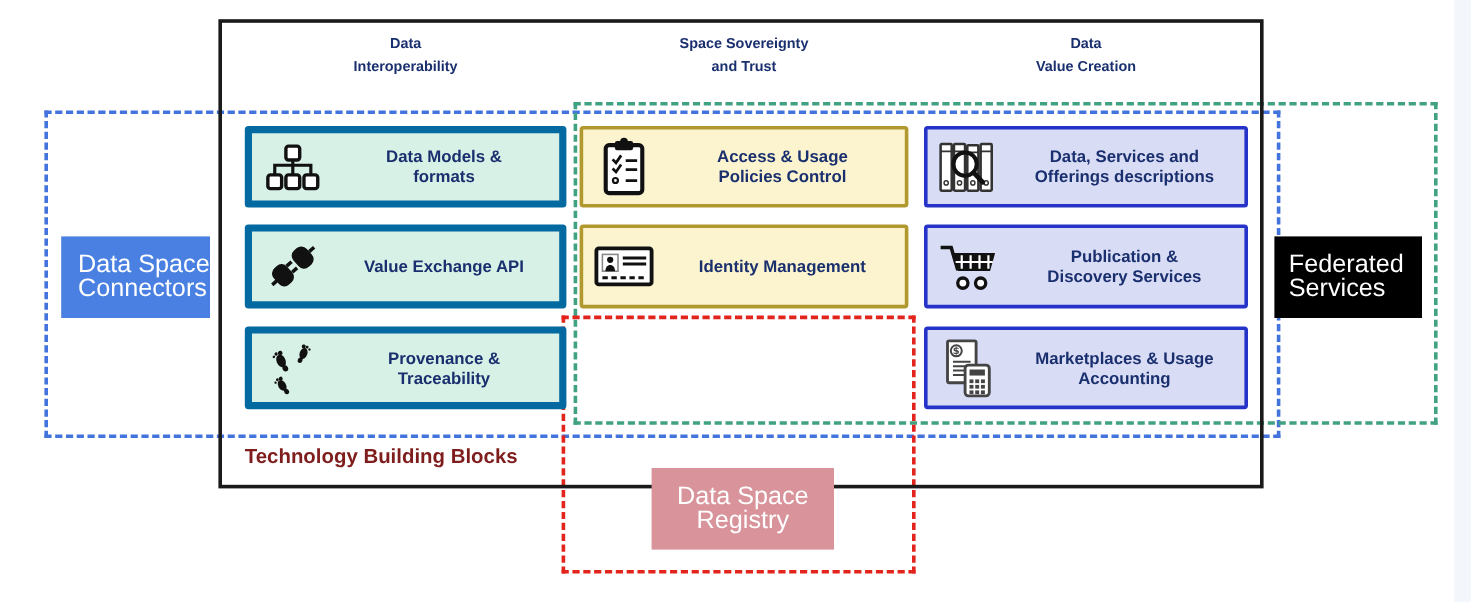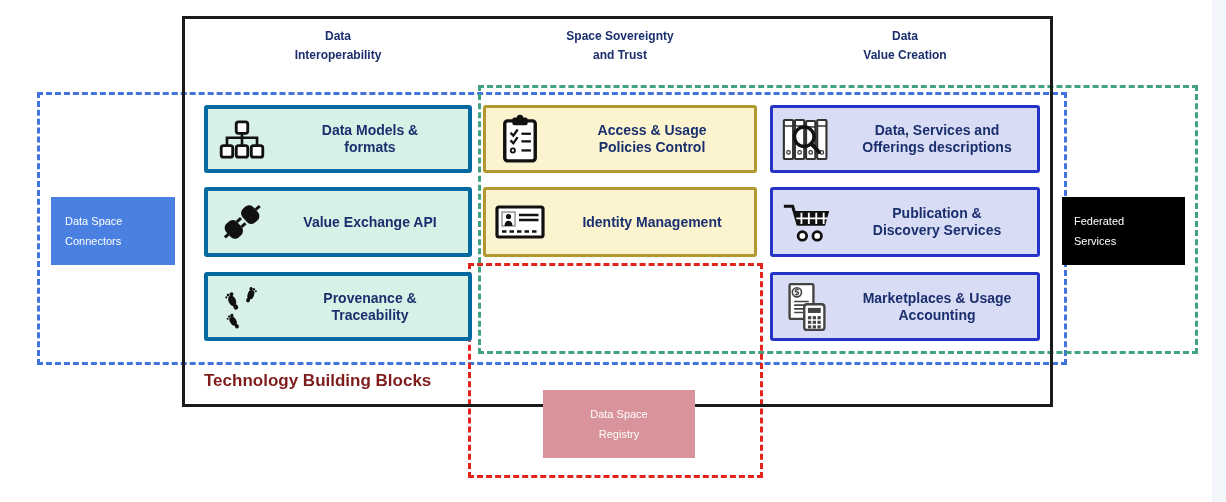--- a/index.html
+++ b/index.html
@@ -21,37 +21,37 @@
 
   
   .hdr{position:absolute;top:27px;z-index:3;text-align:center;font-weight:bold;
        font-size:12px;line-height:19px;color:#1a2f6e;white-space:pre-line;}
   .hdr1{left:204px;width:268px;}
   .hdr2{left:483px;width:274px;}
   .hdr3{left:770px;width:270px;}
 
   
   .cell{position:absolute;z-index:3;display:flex;align-items:center;border-radius:3px;}
-  .c1{left:204px;width:268px;background:#d8f1e7;border:4px solid #0369a1;}
+  .c1{left:204px;width:268px;background:#d8f1e7;border:6px solid #0369a1;}
   .c2{left:483px;width:274px;background:#fbf4cf;border:3px solid #b2992f;}
   .c3{left:770px;width:270px;background:#d9dcf5;border:3px solid #2533c9;}
   .r1{top:105px;height:68px;}
   .r2{top:187px;height:70px;}
   .r3{top:272px;height:69px;}
   .cell .icon{flex:0 0 60px;display:flex;align-items:center;justify-content:center;padding-left:8px;}
   .cell .txt{flex:1;text-align:center;font-weight:bold;font-size:14px;line-height:17px;
              color:#1a2f6e;white-space:pre-line;padding:0 10px 0 14px;}
 
   
   .footer-label{position:absolute;left:204px;top:371px;z-index:3;font-size:17px;
                 font-weight:bold;color:#7f1d1d;}
 
   
   .plate{position:absolute;z-index:4;display:flex;align-items:center;color:#fff;
-         font-size:11px;line-height:20px;white-space:pre-line;}
+         font-size:21px;line-height:20px;white-space:pre-line;}
   .plate-connectors{left:51px;top:197px;width:124px;height:68px;background:#4a80e2;padding-left:14px;}
   .plate-federated{left:1062px;top:197px;width:123px;height:68px;background:#000000;padding-left:12px;}
   .plate-registry{left:543px;top:390px;width:152px;height:68px;background:#d8949a;
                   justify-content:center;text-align:center;}
 </style>
 </head>
 <body>
 
 <div class="stage">
 

